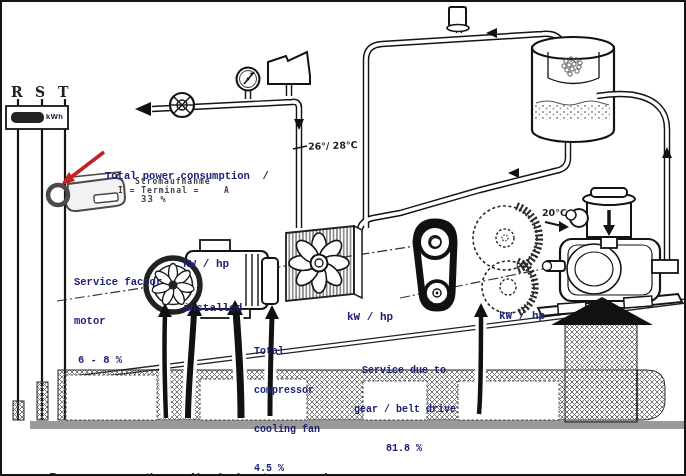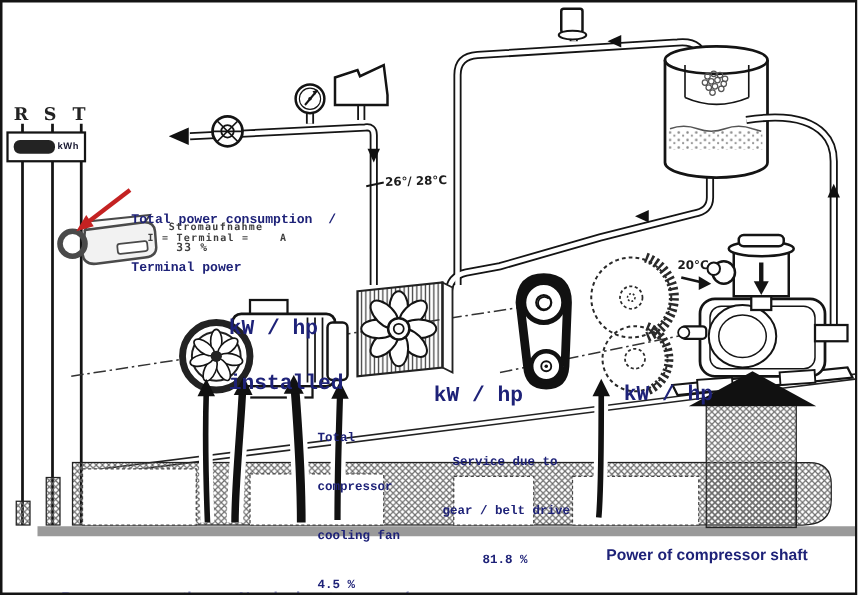--- a/index.html
+++ b/index.html
@@ -7,21 +7,21 @@
     position:relative;width:686px;height:476px;box-sizing:border-box;
     border:2px solid #141414;background:#ffffff;overflow:hidden;
     font-family:"Liberation Sans",sans-serif;
   }
   #stage svg{position:absolute;left:0;top:0;}
   .lbl{
     position:absolute;color:#1e2278;font-weight:bold;font-size:10.5px;
     line-height:13px;white-space:pre;z-index:5;font-family:Liberation Mono, monospace;
   }
   .lbl .ind{margin-left:4px;}
-  .kw{font-size:17px;}
+  .kw{font-size:11px;}
   .ctr{text-align:center;}
   .ger{
     position:absolute;color:#3f3f3f;font-weight:bold;font-size:8px;
     letter-spacing:1px;font-family:"DejaVu Sans Mono",monospace;
     white-space:pre;z-index:5;line-height:9px;
   }
   .blk{
     position:absolute;color:#1c1c1c;font-weight:bold;font-size:9.5px;
     white-space:pre;z-index:5;font-family:"DejaVu Sans",sans-serif;
   }
@@ -308,28 +308,32 @@
   </svg>
 
   <div class="phase" style="left:9px;top:82px;">R</div>
   <div class="phase" style="left:33px;top:82px;">S</div>
   <div class="phase" style="left:56px;top:82px;">T</div>
 
   <div class="meterlbl" style="left:44px;top:110px;">kWh</div>
 
   <div class="lbl" style="left:103px;top:142px;">
     <div>Total power consumption  /</div>
-    <div>Terminal power</div>
   </div>
 
   <div class="ger" style="left:133px;top:175px;">Stromaufnahme</div>
   <div class="ger" style="left:116px;top:184px;">I = Terminal =</div>
   <div class="ger" style="left:222px;top:184px;">A</div>
   <div class="ger" style="left:139px;top:193px;font-size:9px;">33 %</div>
 
+  <div class="lbl" style="left:72px;top:248px;">
+    <div>Service factor</div>
+    <div>motor</div>
+    <div class="ind">6 - 8 %</div>
+  </div>
 
   <div class="lbl kw" style="left:181px;top:226px;line-height:14.5px;">
     <div>kW / hp</div>
     <div>installed</div>
   </div>
 
   <div class="lbl" style="left:252px;top:317px;font-size:10px;">
     <div>Total</div>
     <div>compressor</div>
     <div>cooling fan</div>
@@ -350,15 +354,14 @@
   <div class="blk" style="left:540px;top:205px;">20°C</div>
 
   <div class="cap" style="left:47px;top:433px;">
     <div>Power consumption</div>
     
   </div>
   <div class="cap" style="left:189px;top:433px;">
     <div>Nominal motor power (power</div>
     
   </div>
-  <div class="cap" style="left:483px;top:434px;">Power of compressor shaft</div>
 
 </div>
 
 </body></html>

